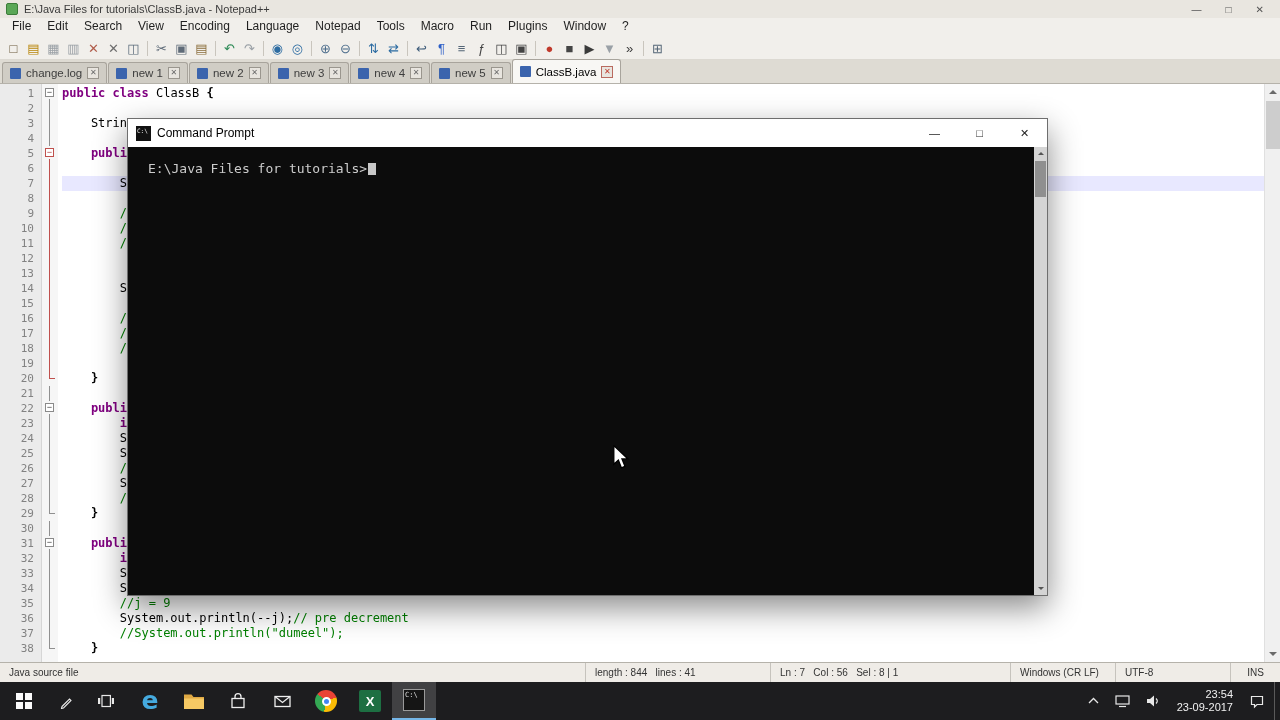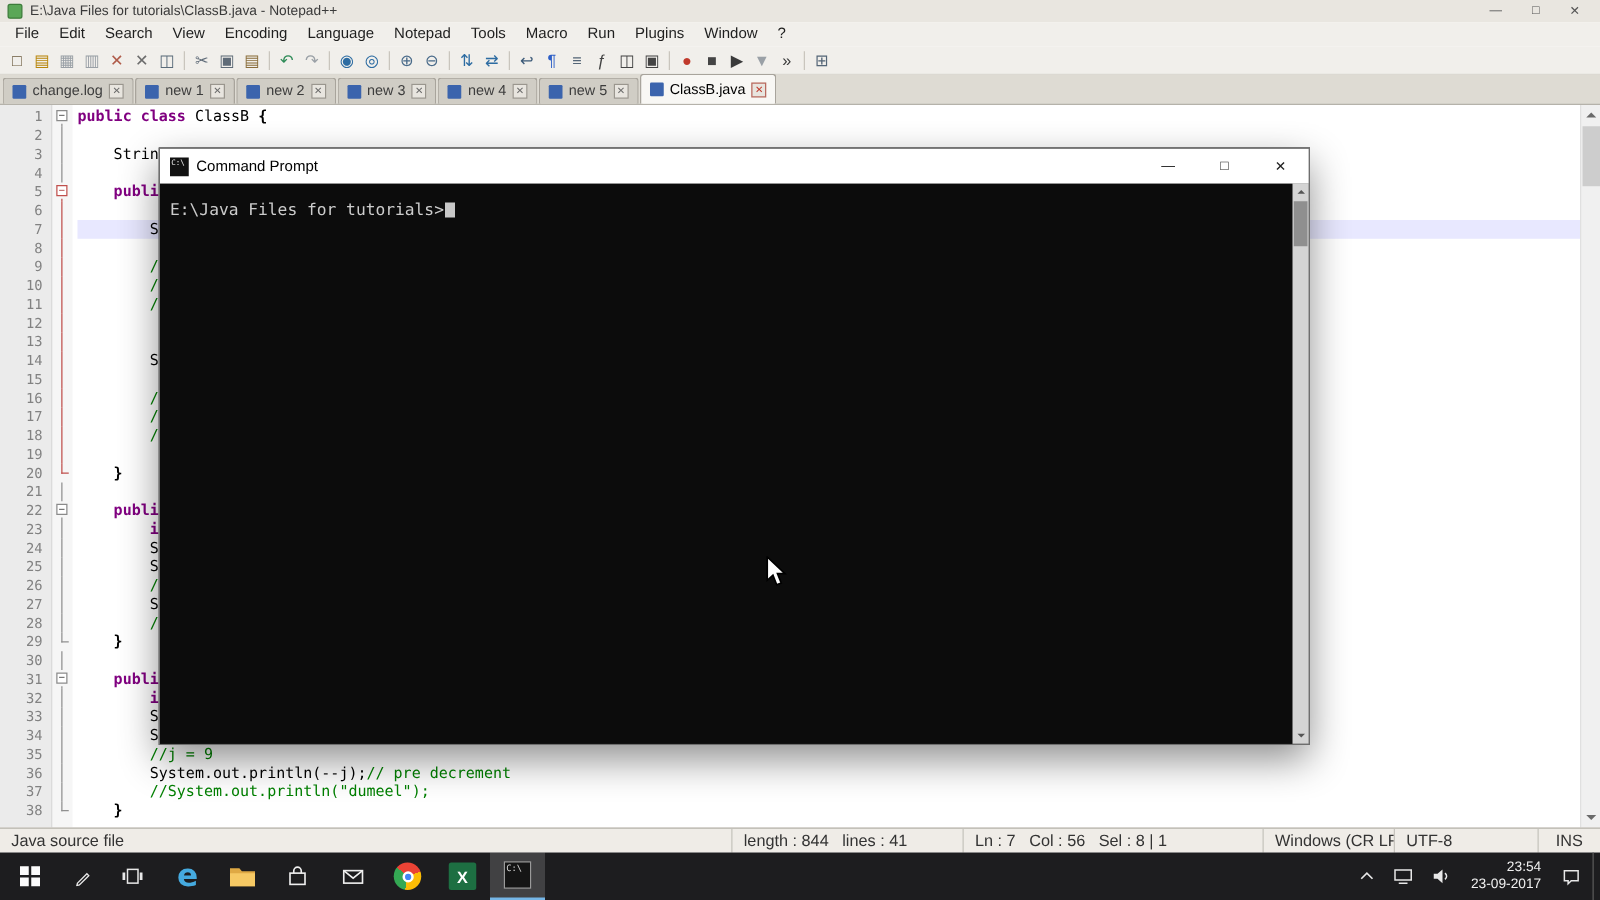--- a/index.html
+++ b/index.html
@@ -44,33 +44,33 @@
   .tok-op{color:#000;font-weight:bold}
   .tok-plain{color:#000}
   .vscroll{position:absolute;right:0;top:0;width:16px;height:578px;background:#f0f0f0;border-left:1px solid #e0e0e0}
   .sarrow{position:absolute;left:0;width:16px;height:16px;display:flex;align-items:center;justify-content:center}
   .sarrow.up{top:0}.sarrow.down{bottom:0}
   .sarrow i{border:4px solid transparent;display:block}
   .sarrow.up i{border-bottom-color:#6a6a6a;margin-top:-4px}
   .sarrow.down i{border-top-color:#6a6a6a;margin-bottom:-4px}
   .sthumb{position:absolute;left:1px;top:17px;width:14px;height:48px;background:#cdcdcd}
 
-  .statusbar{position:absolute;left:0;top:662px;right:0;height:20px;background:#efece7;border-top:1px solid #b5b2aa;display:flex;font-size:13px;color:#333;align-items:stretch}
+  .statusbar{position:absolute;left:0;top:662px;right:0;height:20px;background:#efece7;border-top:1px solid #b5b2aa;display:flex;font-size:10px;color:#333;align-items:stretch}
   .sb-cell{white-space:pre;display:flex;align-items:center;padding-left:9px;border-left:1px solid #c6c3bd;overflow:hidden}
   .sb-doctype{flex:1;border-left:none}
   .sb-len{width:185px}.sb-pos{width:240px}.sb-eol{width:105px}.sb-enc{width:115px}
   .sb-ins{width:50px;justify-content:center;padding-left:0}
 
   
   .cmd{position:absolute;left:127px;top:118px;width:921px;height:478px;background:#0c0c0c;border:1px solid #6e6e6e;box-shadow:0 12px 30px rgba(0,0,0,.45)}
   .cmd-title{position:absolute;left:0;top:0;right:0;height:28px;background:#ffffff;display:flex;align-items:center;padding-left:8px;font-size:12px;color:#000}
   .cmd-icon{width:15px;height:15px;background:#111;color:#eee;font-family:"DejaVu Sans Mono",monospace;font-size:6px;line-height:7px;padding:1px;margin-right:6px;overflow:hidden;flex:0 0 auto}
   .cmd-controls{margin-left:auto;display:flex;height:100%}
   .cmd-controls span{width:45px;height:100%;display:flex;align-items:center;justify-content:center;font-size:11px;color:#222}
-  .cmd-screen{position:absolute;left:0;top:28px;right:13px;bottom:0;background:#0c0c0c;padding:14px 8px;font-family:"DejaVu Sans Mono",monospace;font-size:13px;color:#cccccc;white-space:pre}
+  .cmd-screen{position:absolute;left:0;top:28px;right:13px;bottom:0;background:#0c0c0c;padding:14px 20px;font-family:"DejaVu Sans Mono",monospace;font-size:13px;color:#cccccc;white-space:pre}
   .cmd-cursor{display:inline-block;width:8px;height:12px;background:#c8c8c8;vertical-align:-2px;margin-left:1px}
   .cmd-scroll{position:absolute;top:28px;right:0;width:13px;bottom:0;background:#d4d4d4}
   .csarrow{position:absolute;left:0;width:13px;height:13px;display:flex;align-items:center;justify-content:center}
   .csarrow.up{top:0}.csarrow.down{bottom:0}
   .csarrow i{border:3.5px solid transparent;display:block}
   .csarrow.up i{border-bottom-color:#555;margin-top:-3px}
   .csarrow.down i{border-top-color:#555;margin-bottom:-3px}
   .csthumb{position:absolute;left:1px;top:14px;width:11px;height:36px;background:#8f8f8f}
 
   

